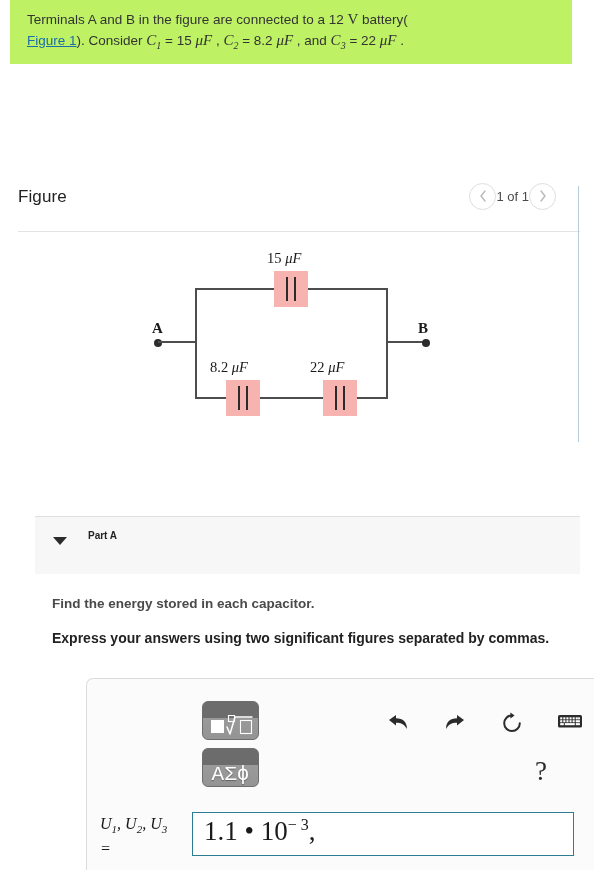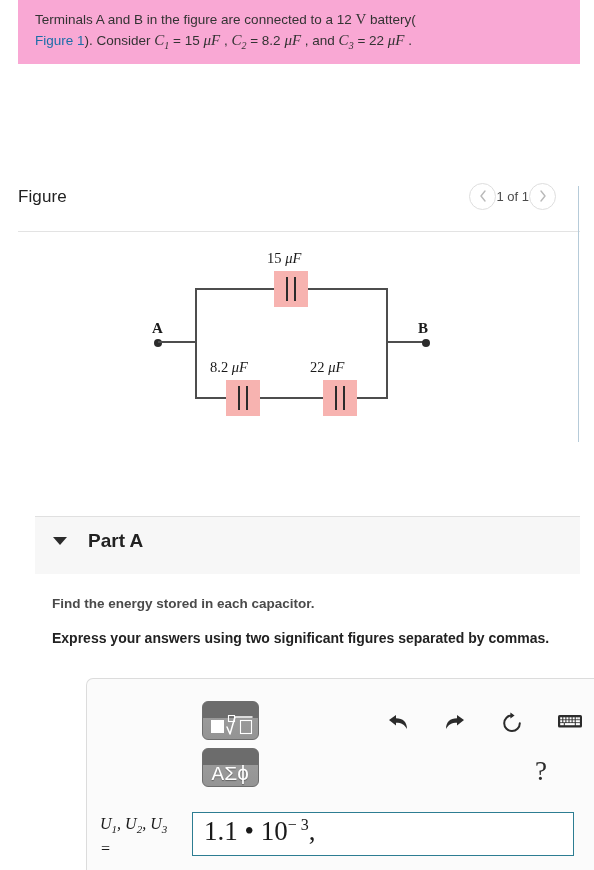--- a/index.html
+++ b/index.html
@@ -12,36 +12,37 @@
     height: 870px;
     position: relative;
     font-family: "Liberation Sans", sans-serif;
     color: #2b2b2b;
     overflow: hidden;
   }
 
   
   #problem-banner {
     position: absolute;
-    left: 18px;
+    left: 10px;
     top: 0px;
     width: 562px;
     height: 64px;
-    background: #f9a8d4;
+    background: #bef264;
     box-sizing: border-box;
     padding: 9px 14px 0 17px;
   }
   .stmt-line {
     font-size: 13.5px;
     line-height: 21px;
     color: #333333;
     white-space: nowrap;
   }
   .fig-link {
     color: #1b6ea8;
+    text-decoration: underline;
     cursor: pointer;
     text-align: center;
   }
   .mathvar {
     font-family: "Liberation Serif", serif;
     font-style: italic;
     font-size: 15px;
   }
   .mathvar sub {
     font-size: 10px;
@@ -182,21 +183,21 @@
     height: 0;
     border-left: 7px solid transparent;
     border-right: 7px solid transparent;
     border-top: 8px solid #2b2b2b;
     cursor: pointer;
   }
   #part-a-title {
     position: absolute;
     left: 53px;
     top: 13px;
-    font-size: 19px;
+    font-size: 10px;
     font-weight: bold;
     color: #222222;
   }
   #question-text {
     position: absolute;
     left: 52px;
     top: 596px;
     font-size: 13.5px;
     color: #4a4a4a;
     font-weight: bold;

